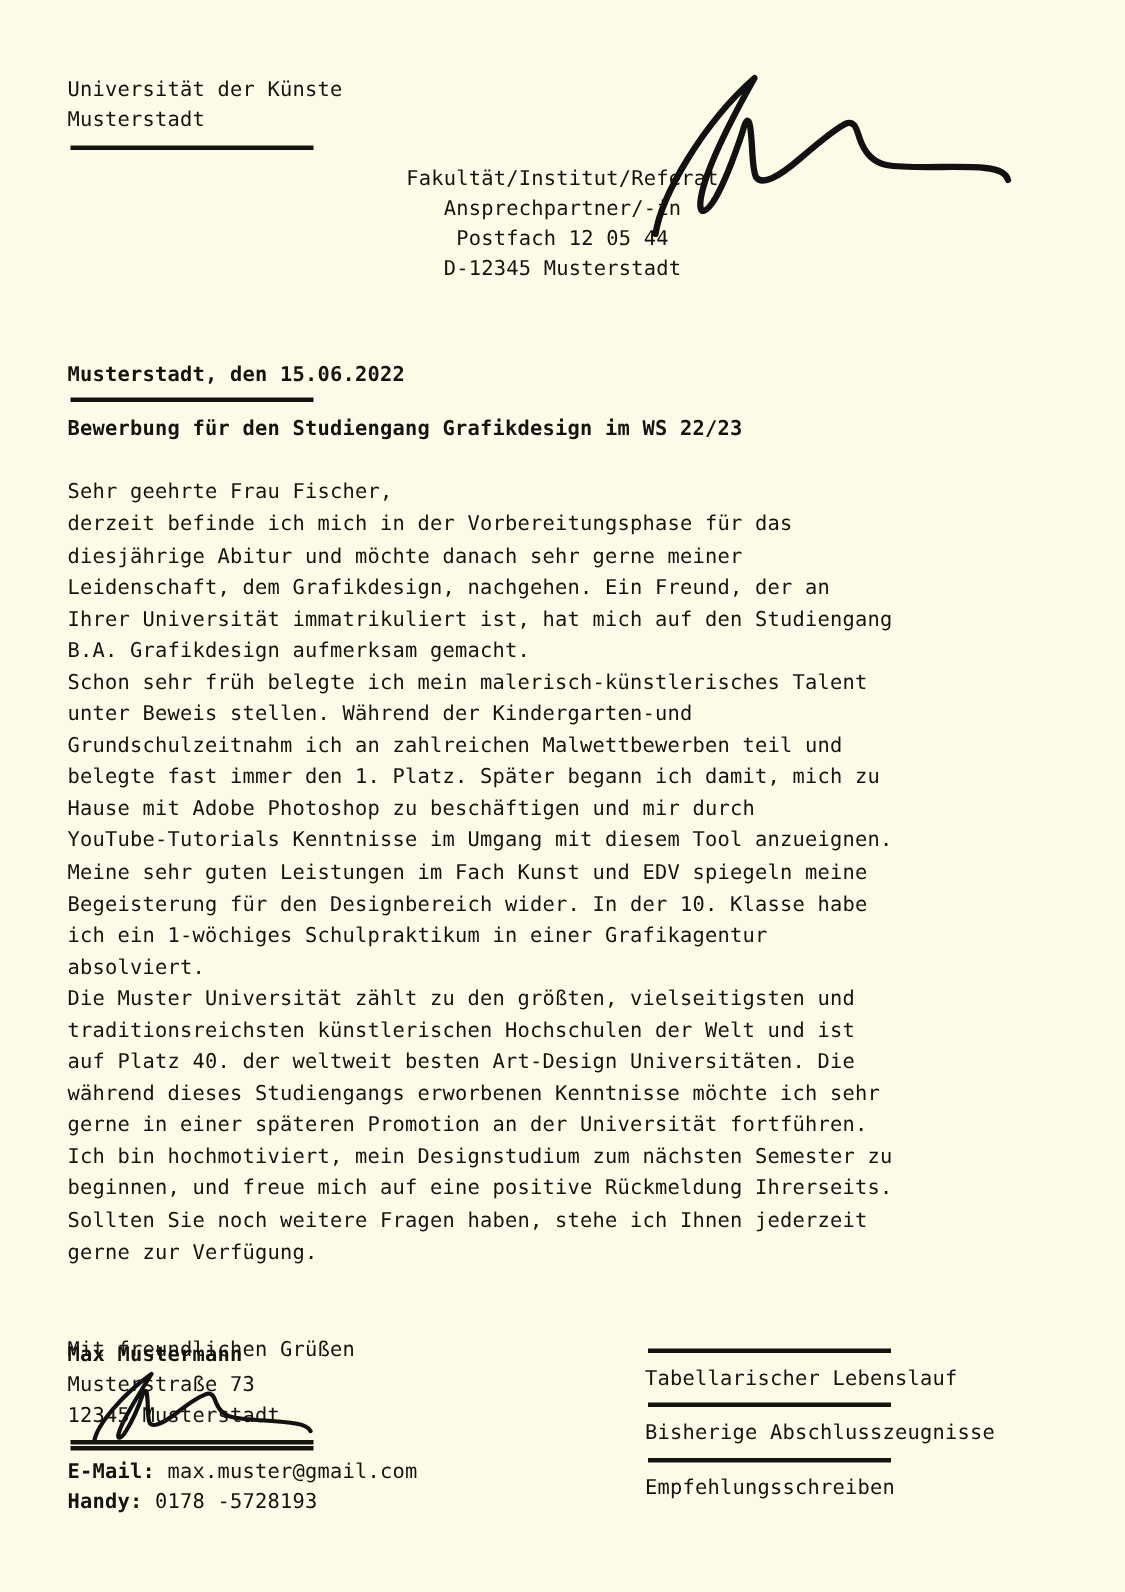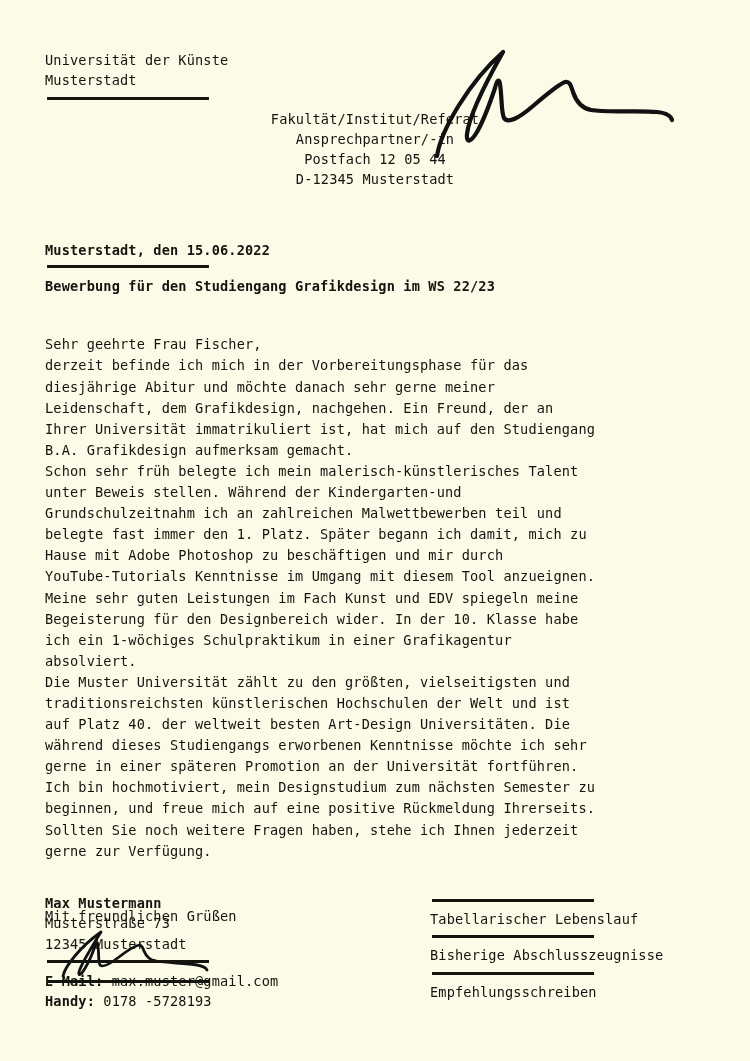--- a/index.html
+++ b/index.html
@@ -59,21 +59,21 @@
     height: 120px;
     pointer-events: none;
   }
   .sig-top svg, .sig-bottom svg { display: block; }
 
   
   .date-block { margin-top: 50px; }
   .subject { margin-top: 0; }
 
   
-  .body-block { margin-top: 38px; }
+  .body-block { margin-top: 22px; }
   .body-block .line { line-height: 21.1px; }
 
   
   .closing-block { margin-top: 44px; }
   .sig-bottom {
     margin: 4px 0 0 8px;
     width: 180px;
     height: 48px;
   }
 

